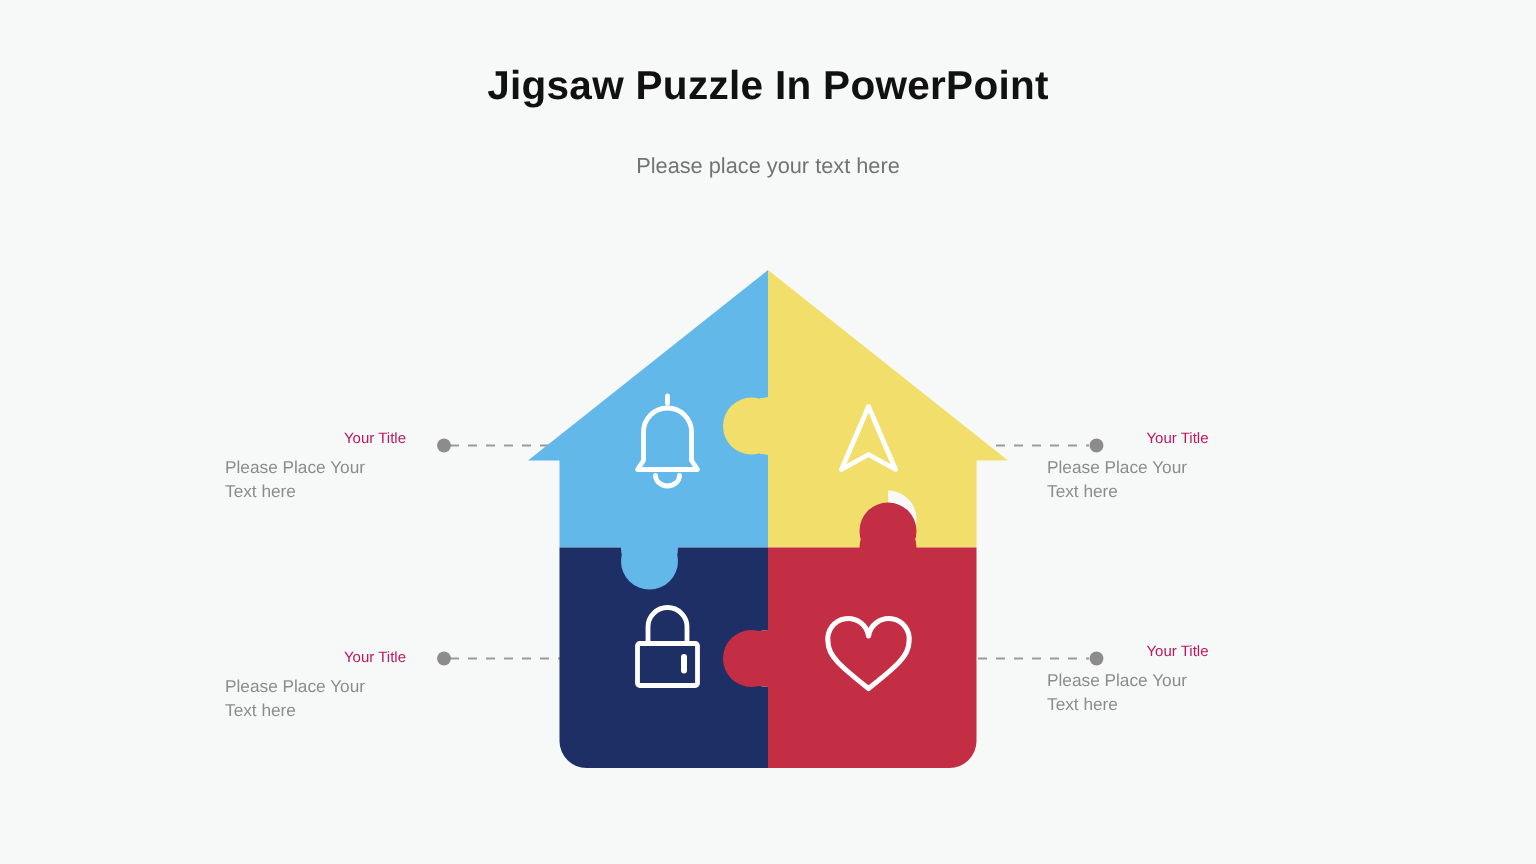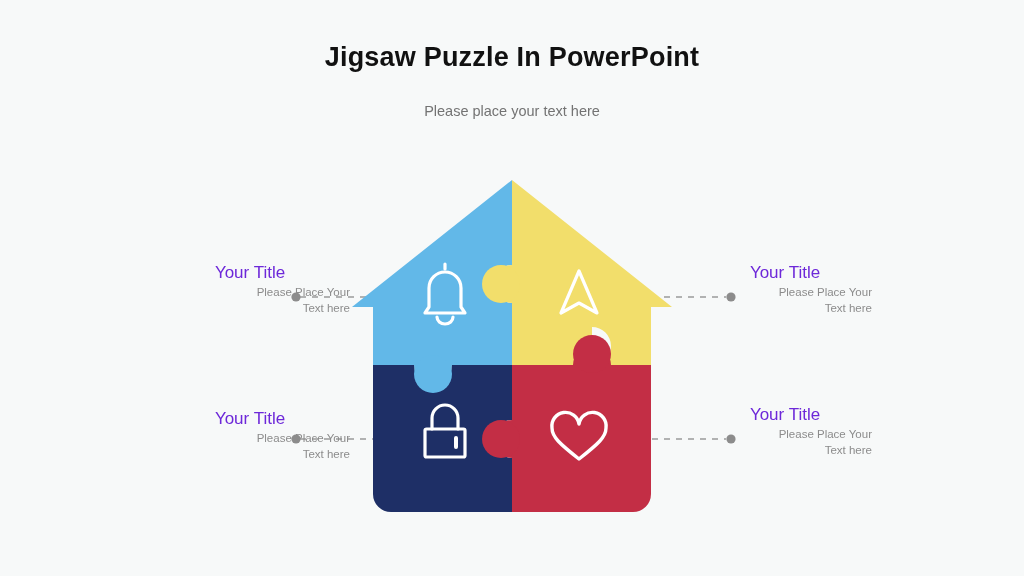--- a/index.html
+++ b/index.html
@@ -54,30 +54,31 @@
     pointer-events: none;
   }
   #graphic .hit { pointer-events: auto; }
 
   
   .callout {
     position: absolute;
     width: 196px;
   }
   .callout .c-title {
-    font-size: 17px;
-    color: #6d28d9;
+    font-size: 10px;
+    color: #be185d;
     text-align: center;
     line-height: 20px;
     white-space: nowrap;
+    margin-top: 20px;
   }
   .callout .c-desc {
     font-size: 11.5px;
     color: #8c8c8c;
-    text-align: right;
+    text-align: left;
     line-height: 15.5px;
     margin-top: 2px;
   }
   .callout.left .c-title { text-align: center; }
   .callout.right .c-title { text-align: center; }
 
   #callout-top-left    { left: 154px; top: 263px; }
   #callout-bottom-left { left: 154px; top: 409px; }
   #callout-top-right   { left: 676px; top: 263px; }
   #callout-bottom-right{ left: 676px; top: 405px; }

